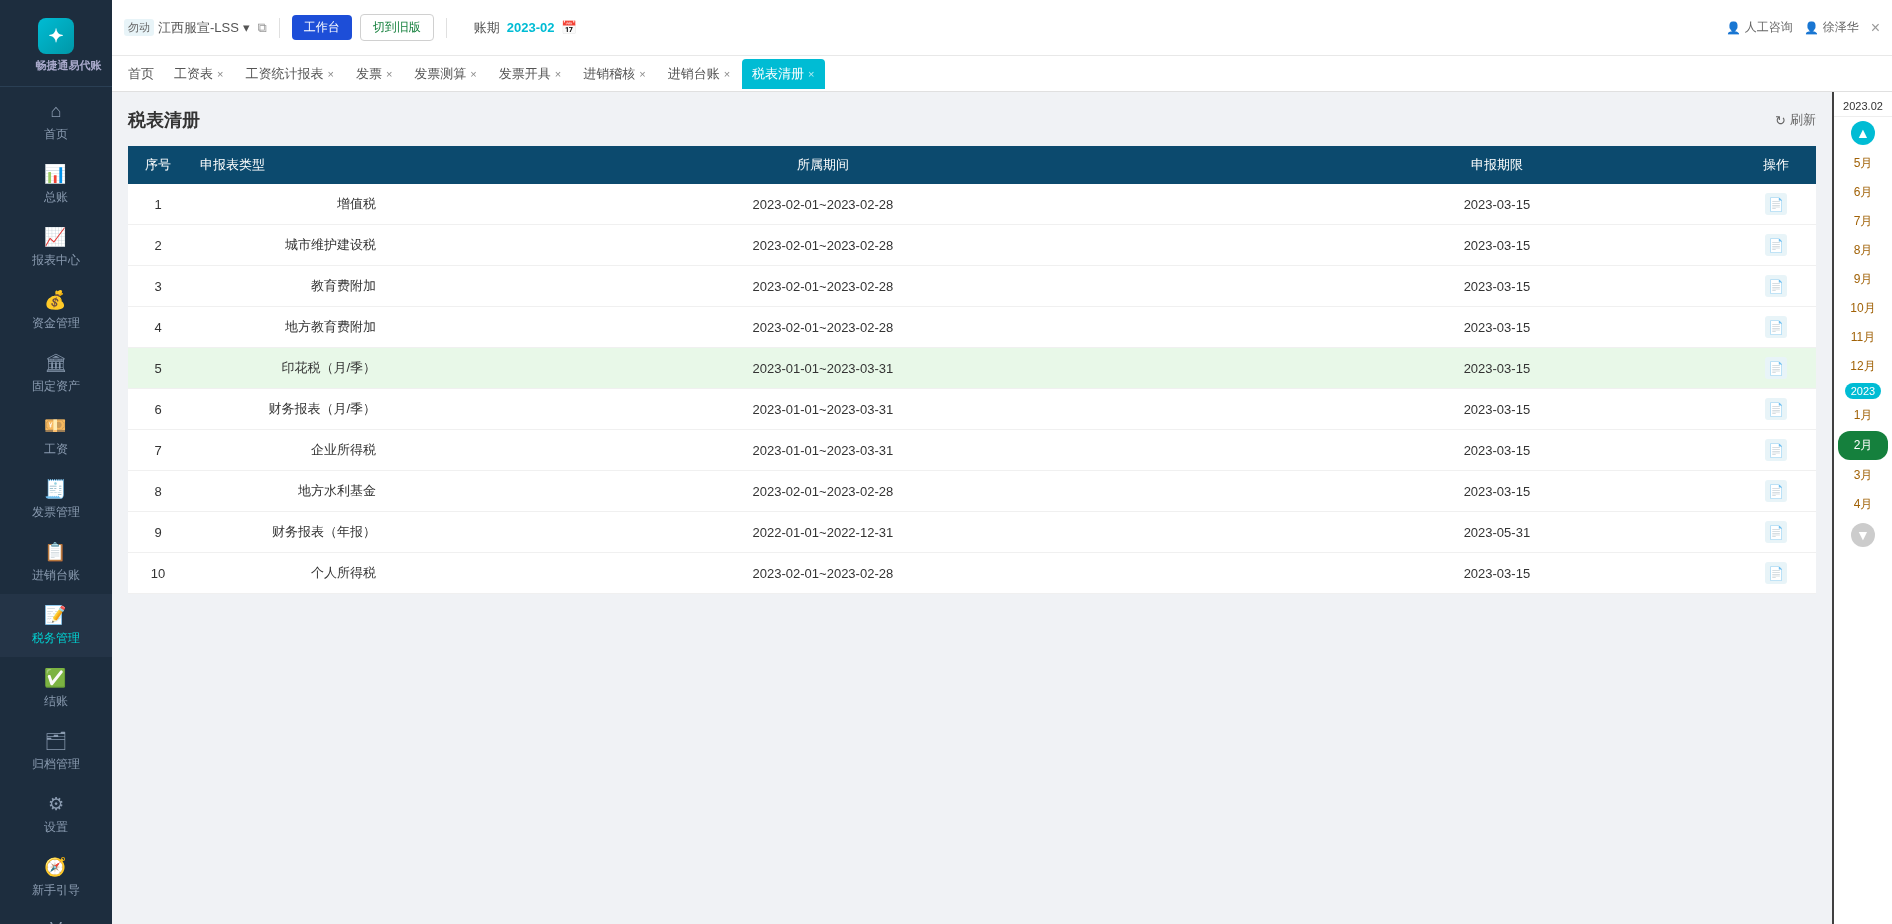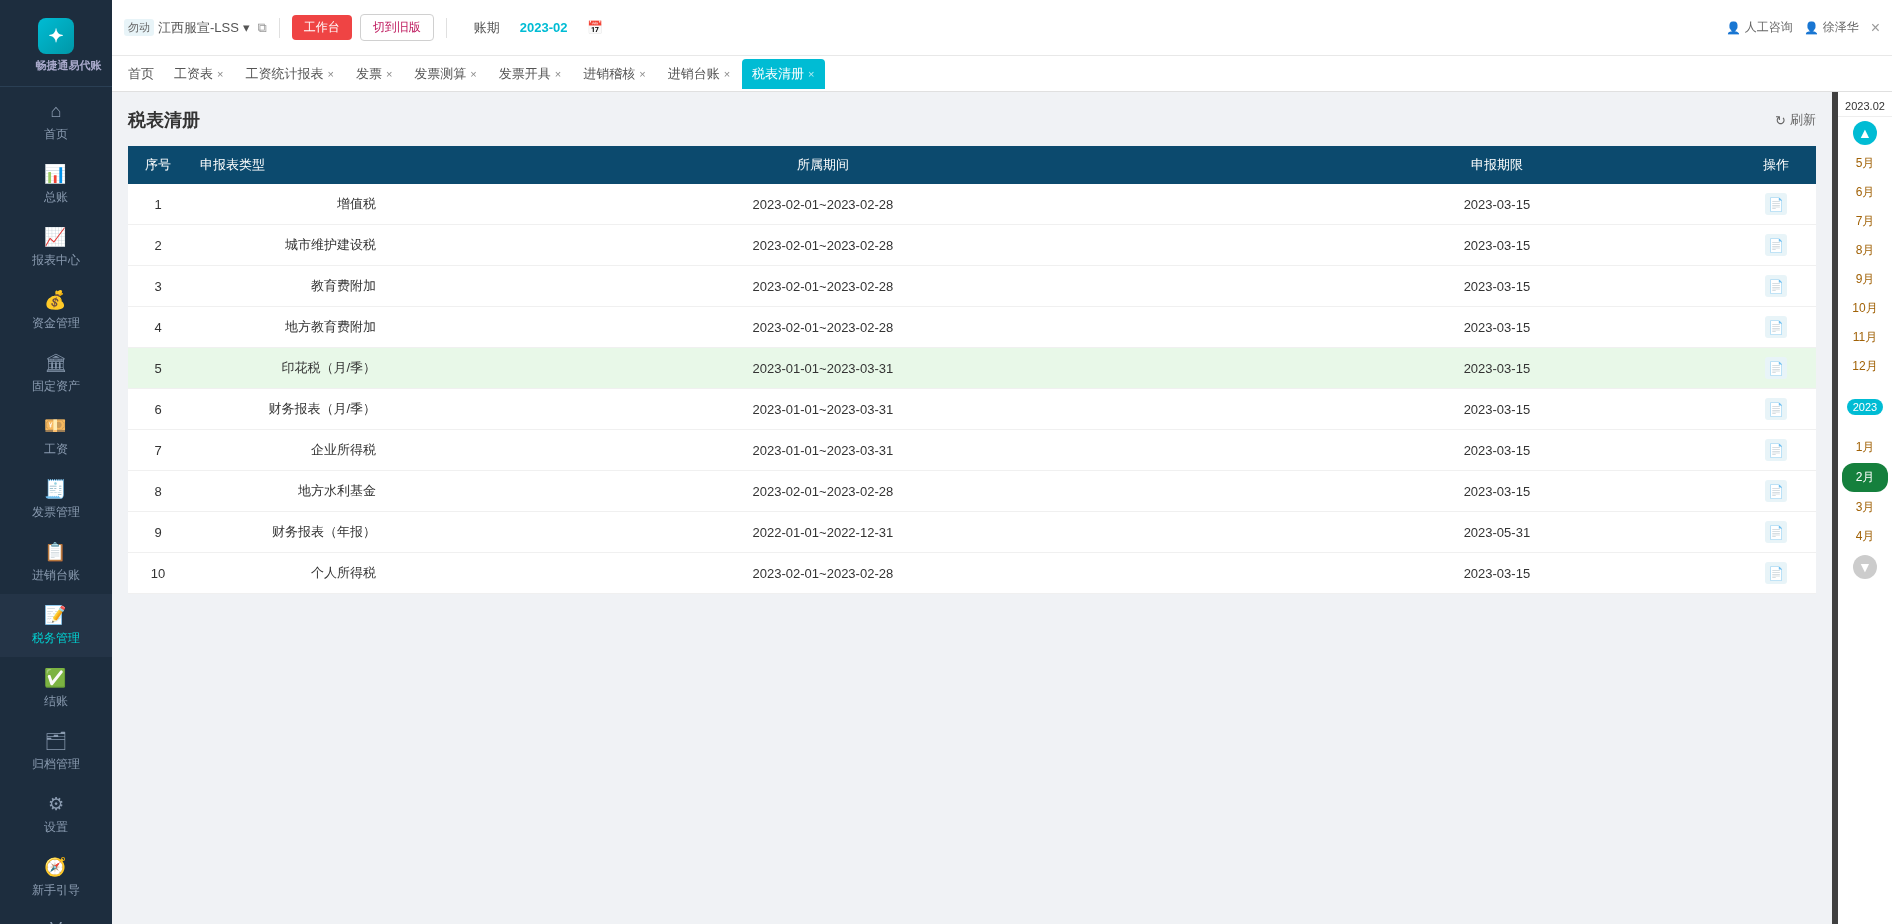--- a/index.html
+++ b/index.html
@@ -75,24 +75,24 @@
     }
     .topbar-company-tag {
       background: #e8f4f8; color: #666; font-size: 11px;
       padding: 1px 4px; border-radius: 3px;
     }
     .topbar-divider { width: 1px; height: 20px; background: #e0e0e0; margin: 0 4px; }
     .topbar-btn {
       padding: 4px 12px; border-radius: 4px; border: none; cursor: pointer;
       font-size: 12px;
     }
-    .topbar-btn.primary { background: #ef4444; color: #fff; }
-    .topbar-btn.outline { background: #fff; color: #be185d; border: 1px solid #d0d0d0; }
+    .topbar-btn.primary { background: #1d4ed8; color: #fff; }
+    .topbar-btn.outline { background: #fff; color: #15803d; border: 1px solid #d0d0d0; }
     .topbar-period {
-      display: flex; align-items: center; gap: 20px; color: #555; font-size: 13px; padding-left: 15px;
+      display: flex; align-items: center; gap: 7px; color: #555; font-size: 13px; padding-left: 15px;
     }
     .topbar-right { margin-left: auto; display: flex; align-items: center; gap: 12px; }
     .topbar-right-item { color: #666; font-size: 12px; cursor: pointer; display: flex; align-items: center; gap: 3px; }
 
     
     .tabs-bar {
       background: #fff;
       border-bottom: 1px solid #e0e0e0;
       display: flex;
       align-items: center;
@@ -156,21 +156,21 @@
       width: 22px; height: 22px;
       background: #e8f4f8; border-radius: 3px;
       display: inline-flex; align-items: center; justify-content: center;
       cursor: pointer; font-size: 13px; color: #666;
     }
 
     
     .period-sidebar {
       width: 60px;
       background: #fff;
-      border-left: 6px solid #404040;
+      border-left: 2px solid #404040;
       display: flex;
       flex-direction: column;
       align-items: center;
       padding-top: 4px;
       overflow-y: auto;
       font-size: 12px;
     }
     .period-header {
       font-size: 11px; color: #333; padding: 4px 2px; text-align: center;
       border-bottom: 1px solid #eee; width: 100%;
@@ -184,21 +184,21 @@
     .period-item {
       width: 100%; padding: 6px 4px; text-align: center;
       cursor: pointer; color: #a16207;
     }
     .period-item.active {
       background: #15803d; color: #fff; border-radius: 12px;
       margin: 1px 4px; width: calc(100% - 8px);
     }
     .period-year-badge {
       background: #00bcd4; color: #fff; font-size: 11px;
-      border-radius: 10px; padding: 2px 6px; margin: 18px auto;
+      border-radius: 10px; padding: 2px 6px; margin: 2px auto;
       display: block; text-align: center;
     }
     .period-nav-down {
       width: 24px; height: 24px;
       background: #ccc; border-radius: 50%;
       display: flex; align-items: center; justify-content: center;
       color: #fff; cursor: pointer; margin: 4px auto; font-size: 14px;
     }
   </style>
 </head>

